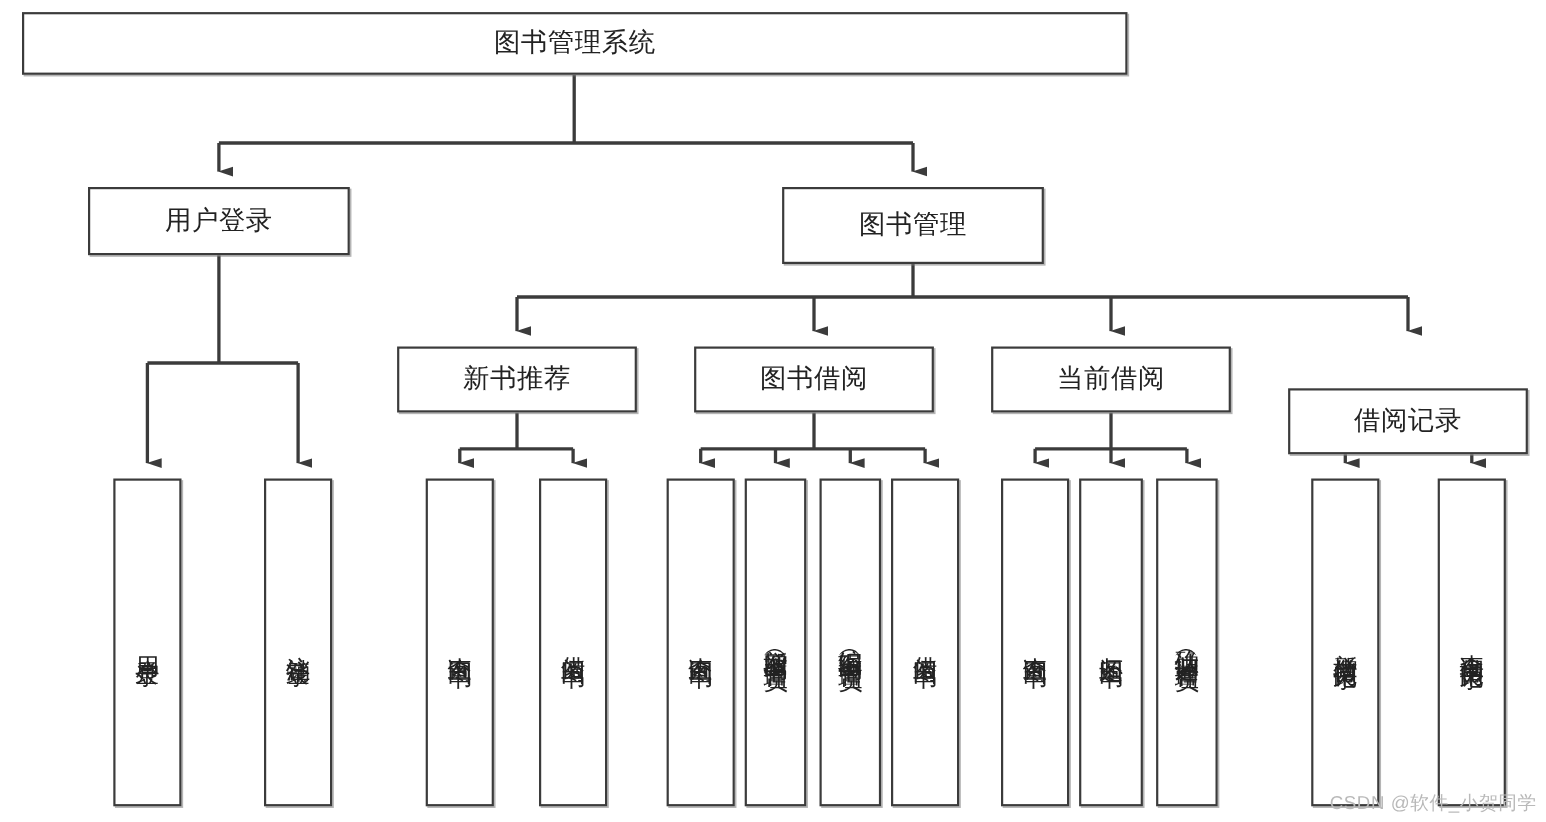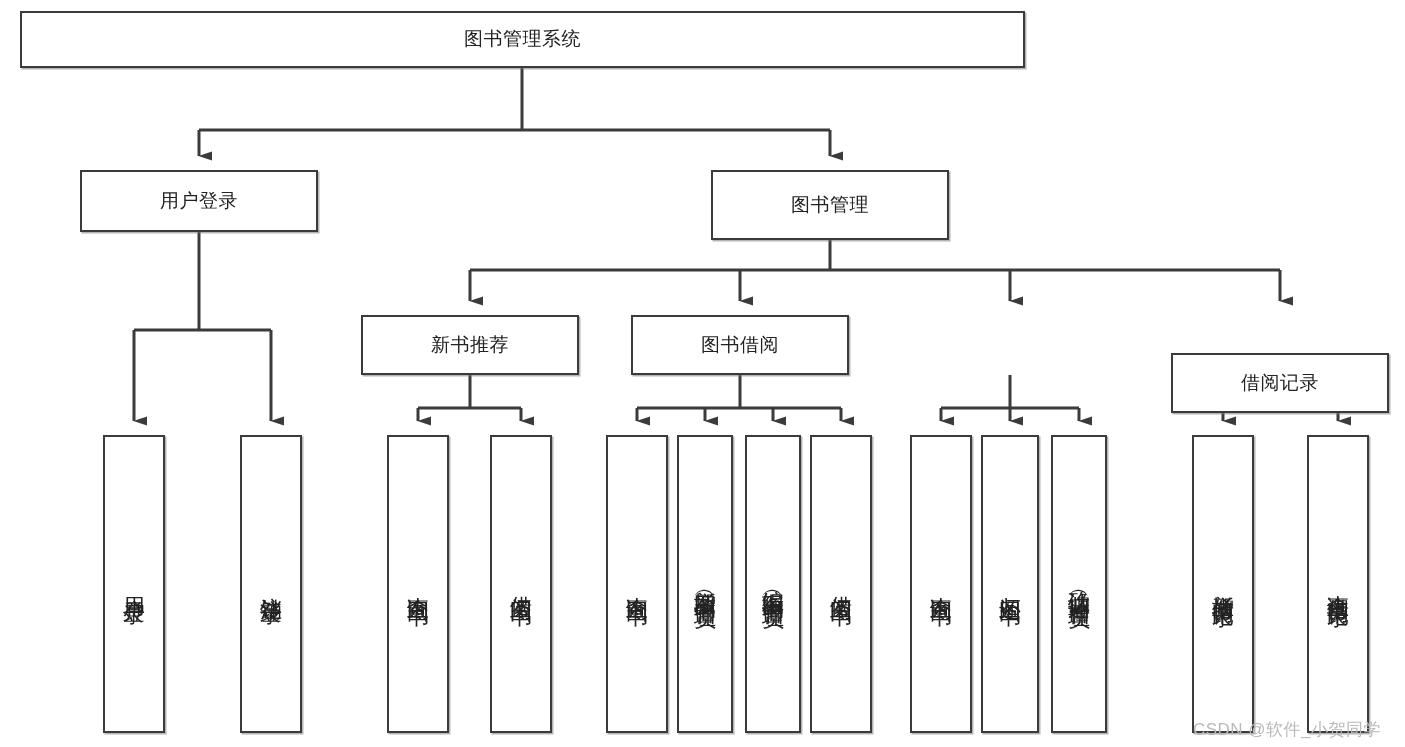--- a/index.html
+++ b/index.html
@@ -36,39 +36,39 @@
     color: #222222;
     box-shadow: 1.5px 1.5px 0 0 rgba(120,120,120,0.55);
   }
   .node .lbl {
     display: block;
     text-align: center;
     line-height: 1.18;
     letter-spacing: 0.5px;
   }
   .node.horiz .lbl {
-    font-size: 19px;
+    font-size: 24px;
     writing-mode: horizontal-tb;
   }
   .node.vert {
     align-items: center;
     justify-content: center;
   }
   .node.vert .lbl {
     writing-mode: vertical-rl;
     text-orientation: upright;
     font-size: 22px;
     letter-spacing: 2.5px;
     line-height: 1;
     max-height: 262px;
     white-space: nowrap;
   }
   #watermark {
     position: absolute;
-    right: 24px;
+    right: 8px;
     bottom: 6px;
     font-size: 17px;
     color: #b9b9b9;
     letter-spacing: 0.5px;
     white-space: nowrap;
     user-select: none;
   }
 </style>
 </head>
 <body>
@@ -138,20 +138,23 @@
   </div>
 
   <div class="node horiz" style="left:361px; top:315px; width:218px; height:60px;">
     <span class="lbl">新书推荐</span>
   </div>
 
   <div class="node horiz" style="left:631px; top:315px; width:218px; height:60px;">
     <span class="lbl">图书借阅</span>
   </div>
 
+  <div class="node horiz" style="left:901px; top:315px; width:218px; height:60px;">
+    <span class="lbl">当前借阅</span>
+  </div>
 
   <div class="node horiz" style="left:1171px; top:315px; width:218px; height:60px;margin-top:38px;">
     <span class="lbl">借阅记录</span>
   </div>
 
   <div class="node vert" style="left:103px; top:435px; width:62px; height:298px;">
     <span class="lbl">用户登录</span>
   </div>
 
   <div class="node vert" style="left:240px; top:435px; width:62px; height:298px;">

